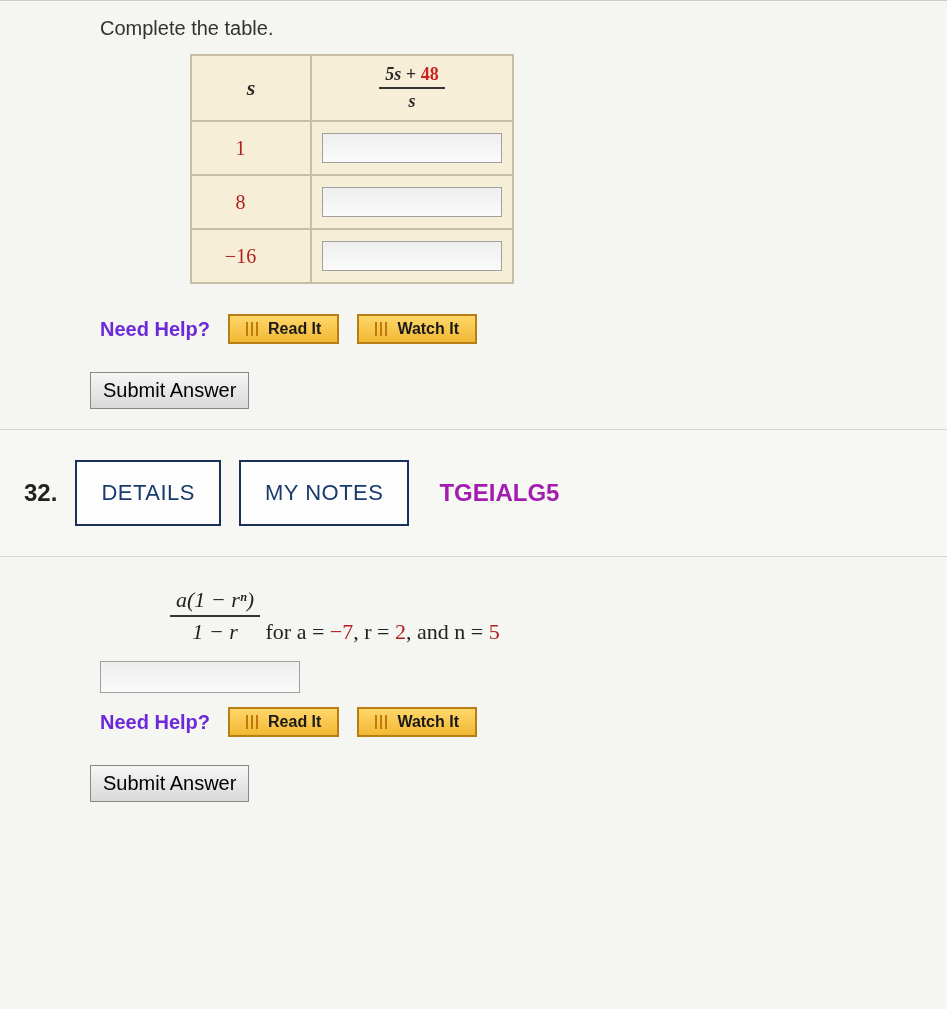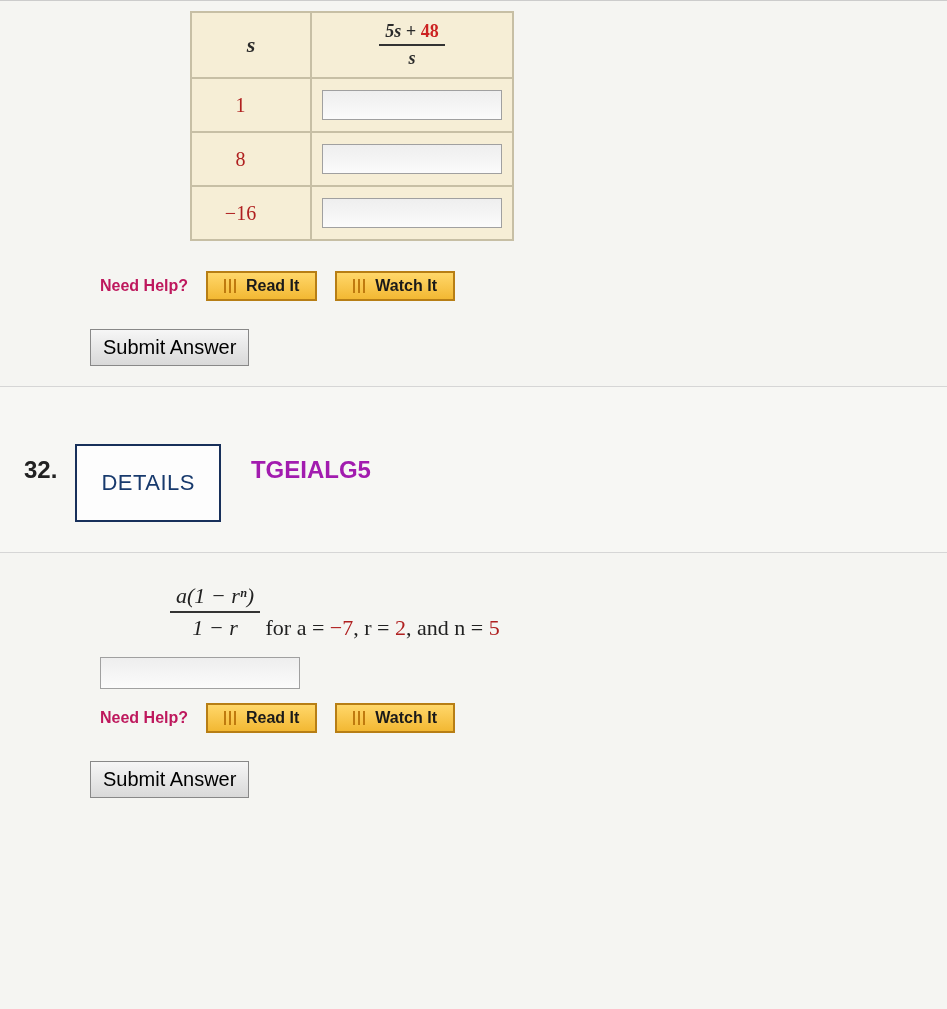--- a/index.html
+++ b/index.html
@@ -30,21 +30,21 @@
   td.sval { font-family: Georgia, serif; font-size: 20px; color: #b02020; padding-right: 22px; text-align: right; }
   td.ival { padding: 6px 10px; }
   input.cell {
     width: 180px; height: 30px;
     background: linear-gradient(#eee, #fbfbfb);
     border: 1px solid #a0a0a0; font-size: 16px; padding: 2px 4px;
   }
 
   
   .need-row { display: flex; align-items: center; gap: 18px; margin: 14px 0 28px 0; }
-  .need-label { color: #be185d; font-size: 16px; font-weight: 600; }
+  .need-label { color: #6d28d9; font-size: 20px; font-weight: 600; }
   .hbutton {
     display: inline-flex; align-items: center; justify-content: center;
     border: 2px solid #b77e15;
     background: linear-gradient(#ffd76a, #f2b833);
     padding: 4px 16px; font-size: 16px; font-weight: bold; color: #1a1a1a;
     cursor: pointer; white-space: nowrap;
   }
   .hbutton .tick {
     width: 14px; height: 14px; margin-right: 8px;
     background: repeating-linear-gradient(90deg,#bf7a0f 0 2px, transparent 2px 5px);
@@ -63,23 +63,22 @@
   .qhead {
     display: flex; align-items: center; gap: 18px;
     padding: 30px 10px 30px 24px;
     border-top: 1px solid #d6d6d6; border-bottom: 1px solid #d6d6d6;
     background: #f7f7f4;
   }
   .qnum { font-size: 24px; font-weight: bold; color: #222; }
   .qpts { font-size: 24px; font-weight: bold; color: #222; margin-right: 10px; }
   .qbtn {
     border: 2px solid #18305a; background: #fdfdfd; color: #183a6d;
-    font-size: 22px; font-weight: 500; padding: 24px 24px; cursor: pointer;
+    font-size: 22px; font-weight: 500; padding: 18px 24px; cursor: pointer;
     letter-spacing: 0.5px;
-    margin-top: 27px;
   }
   .qcode { font-size: 24px; font-weight: 600; color: #a21caf; margin-left: 12px; }
 
   
   .expr-block { margin: 10px 0 8px 70px; font-family: Georgia, 'Times New Roman', serif; font-size: 22px; font-style: italic; }
   .expr-block .frac { font-style: italic; }
   .expr-block .frac .num, .expr-block .frac .den { font-style: italic; }
   .forpart { font-style: normal; }
   .forpart .for-kw { font-style: normal; }
   .negred { color: #b02020; font-style: normal; }
@@ -89,20 +88,21 @@
     border: 1px solid #a0a0a0; font-size: 16px; padding: 2px 4px; display:block;
   }
   .q2body { padding: 20px 30px 10px 100px; }
 </style>
 </head>
 <body>
 
 <div class="page">
 
   <div class="question">
+    <div class="prompt">Complete the table.</div>
 
     <div class="tbl-wrap">
       <table class="data">
         <tbody>
             <tr>
           <th class="hdr-s">s</th>
           <th class="hdr-expr">
             <span class="frac">
               <span class="num"><span>5s + </span><span class="r">48</span></span>
               <span class="den">s</span>
@@ -138,20 +138,21 @@
     </div>
 
     <div class="submit-wrap">
       <button class="submit-btn">Submit Answer</button>
     </div>
   </div>
 
   <div class="qhead">
     <span class="qnum">32.</span>
     <button class="qbtn">DETAILS</button>
+    <button class="qbtn">MY NOTES</button>
     <span class="qcode">TGEIALG5</span>
   </div>
 
   <div class="q2body">
 
     <div class="expr-block">
       <span class="frac">
         <span class="num rn">a(1 − rⁿ)</span>
         <span class="den">1 − r</span>
       </span>

